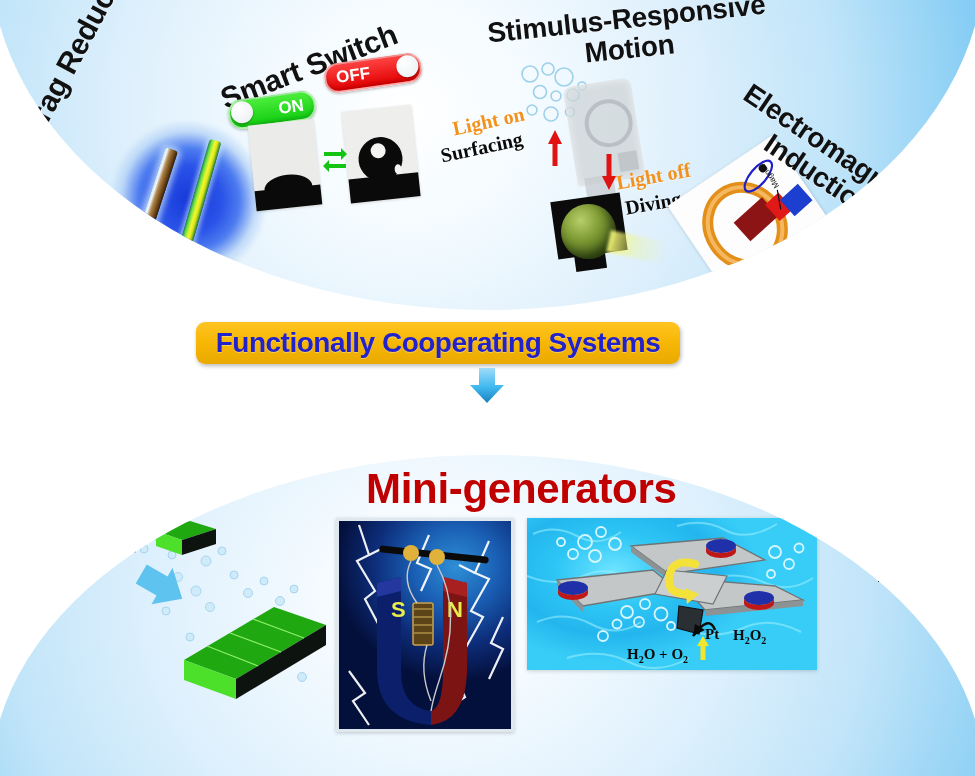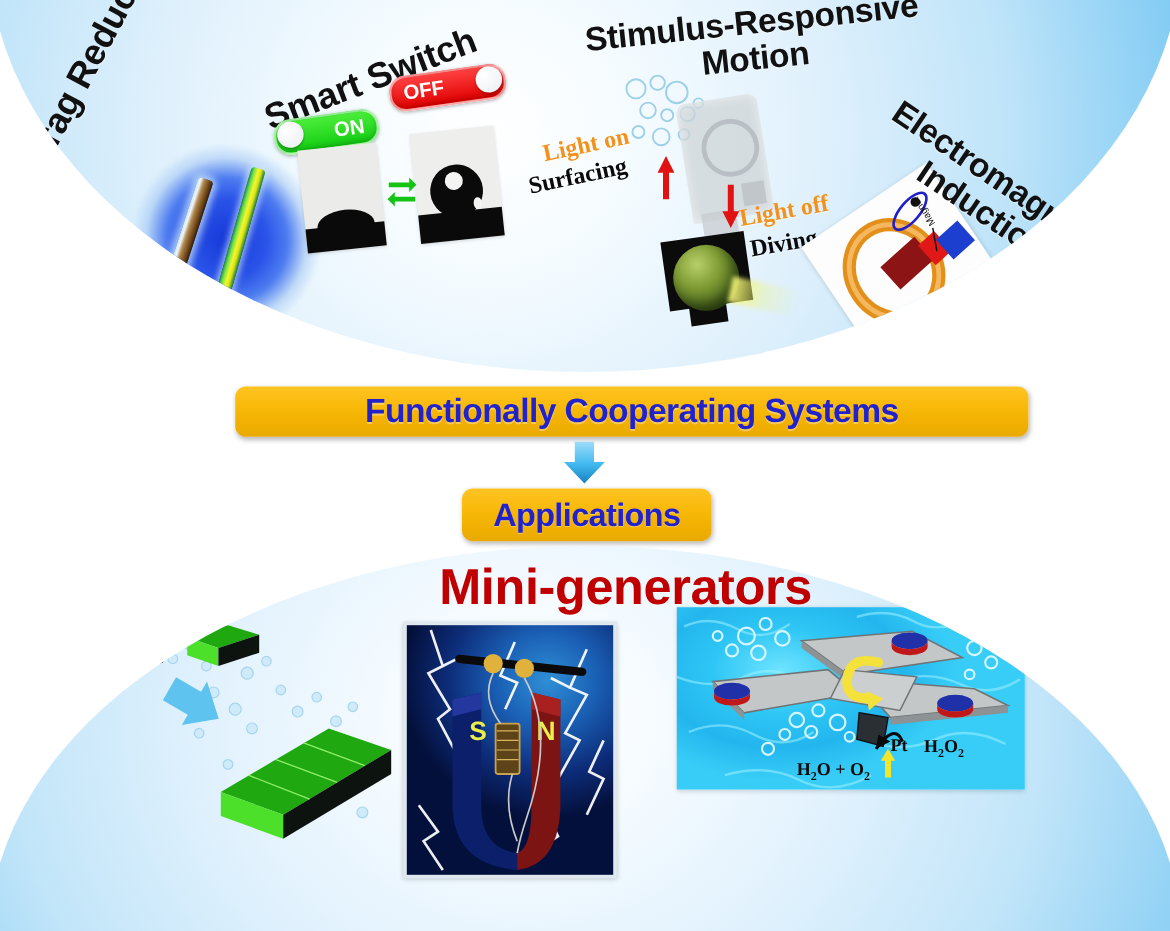--- a/index.html
+++ b/index.html
@@ -51,21 +51,21 @@
   .banner{
     position:absolute;
     background:linear-gradient(180deg,#ffc423 0%,#f7b705 48%,#eaa900 100%);
     border-radius:9px;
     box-shadow:1px 2px 4px rgba(0,0,0,.28);
     display:flex;align-items:center;justify-content:center;
     color:#2222cc;
     font-weight:bold;
     text-shadow:0 1px 0 rgba(255,255,255,.35);
   }
-  .banner-main{left:196px;top:322px;width:661px;height:42px;font-size:28px;letter-spacing:-0.5px;}
+  .banner-main{left:196px;top:322px;width:484px;height:42px;font-size:28px;letter-spacing:-0.5px;}
   .banner-app{left:385px;top:407px;width:208px;height:44px;font-size:27px;letter-spacing:-0.5px;}
   .down-arrow{position:absolute;left:466px;top:368px;width:42px;height:36px;}
 
   
   .drag-img{
     position:absolute;left:104px;top:112px;width:170px;height:175px;
   }
   .drag-water{
     position:absolute;inset:0;
     background:radial-gradient(ellipse 46% 46% at 50% 50%, #1638d8 0%, #2a53e8 42%, #4d7cf0 64%, rgba(120,170,240,0.35) 85%, rgba(160,205,245,0) 100%);
@@ -303,21 +303,20 @@
     <defs>
       <linearGradient id="ga" x1="0" y1="0" x2="0" y2="1">
         <stop offset="0%" stop-color="#9fdcfa"></stop>
         <stop offset="55%" stop-color="#3fb8ef"></stop>
         <stop offset="100%" stop-color="#1a7fc0"></stop>
       </linearGradient>
     </defs>
     <path d="M13 0 h16 v17 h9 L21 35 L4 17 h9 z" fill="url(#ga)"></path>
   </svg>
 
-  <div class="banner banner-app">Applications</div>
 
   <div class="arc-bottom">
     <div style="position:absolute;left:10px;top:0px;width:975px;height:330px;">
 
 
       <div class="sa" style="top:60px;">
         <svg viewBox="0 0 300 190" width="300" height="190">
 
           <g fill="#cfeaf8" stroke="#a6d6ef" stroke-width="1">
             <circle cx="14" cy="14" r="5"></circle>
@@ -422,21 +421,21 @@
 
             <path d="M72 40 Q62 60 78 82" fill="none" stroke="#c9c9c9" stroke-width="1.4"></path>
             <path d="M98 44 Q124 90 100 160 Q94 178 92 190" fill="none" stroke="#c9c9c9" stroke-width="1.4"></path>
             <path d="M88 124 Q80 150 92 180" fill="none" stroke="#c9c9c9" stroke-width="1.4"></path>
           </svg>
         </div>
       </div>
 
       <div class="lbl" style="left:828px;top:18px;font-size:31px;">Delivery</div>
 
-      <div class="sw" style="top:51px;margin-left:37px;">
+      <div class="sw" style="top:63px;">
         <svg viewBox="0 0 290 152" width="290" height="152">
 
           <g stroke="#9ef1ff" stroke-width="2" fill="none" opacity="0.55">
             <path d="M6 16 q22 -10 44 2 t44 -4"></path>
             <path d="M150 8 q26 -8 48 4 t52 -6"></path>
             <path d="M0 58 q30 12 56 0 t50 6"></path>
             <path d="M180 62 q30 -10 56 2 t50 -4"></path>
             <path d="M10 104 q28 -12 54 2 t50 -2"></path>
             <path d="M160 112 q30 10 56 -2 t58 4"></path>
             <path d="M40 140 q34 -10 62 4 t60 -4"></path>

